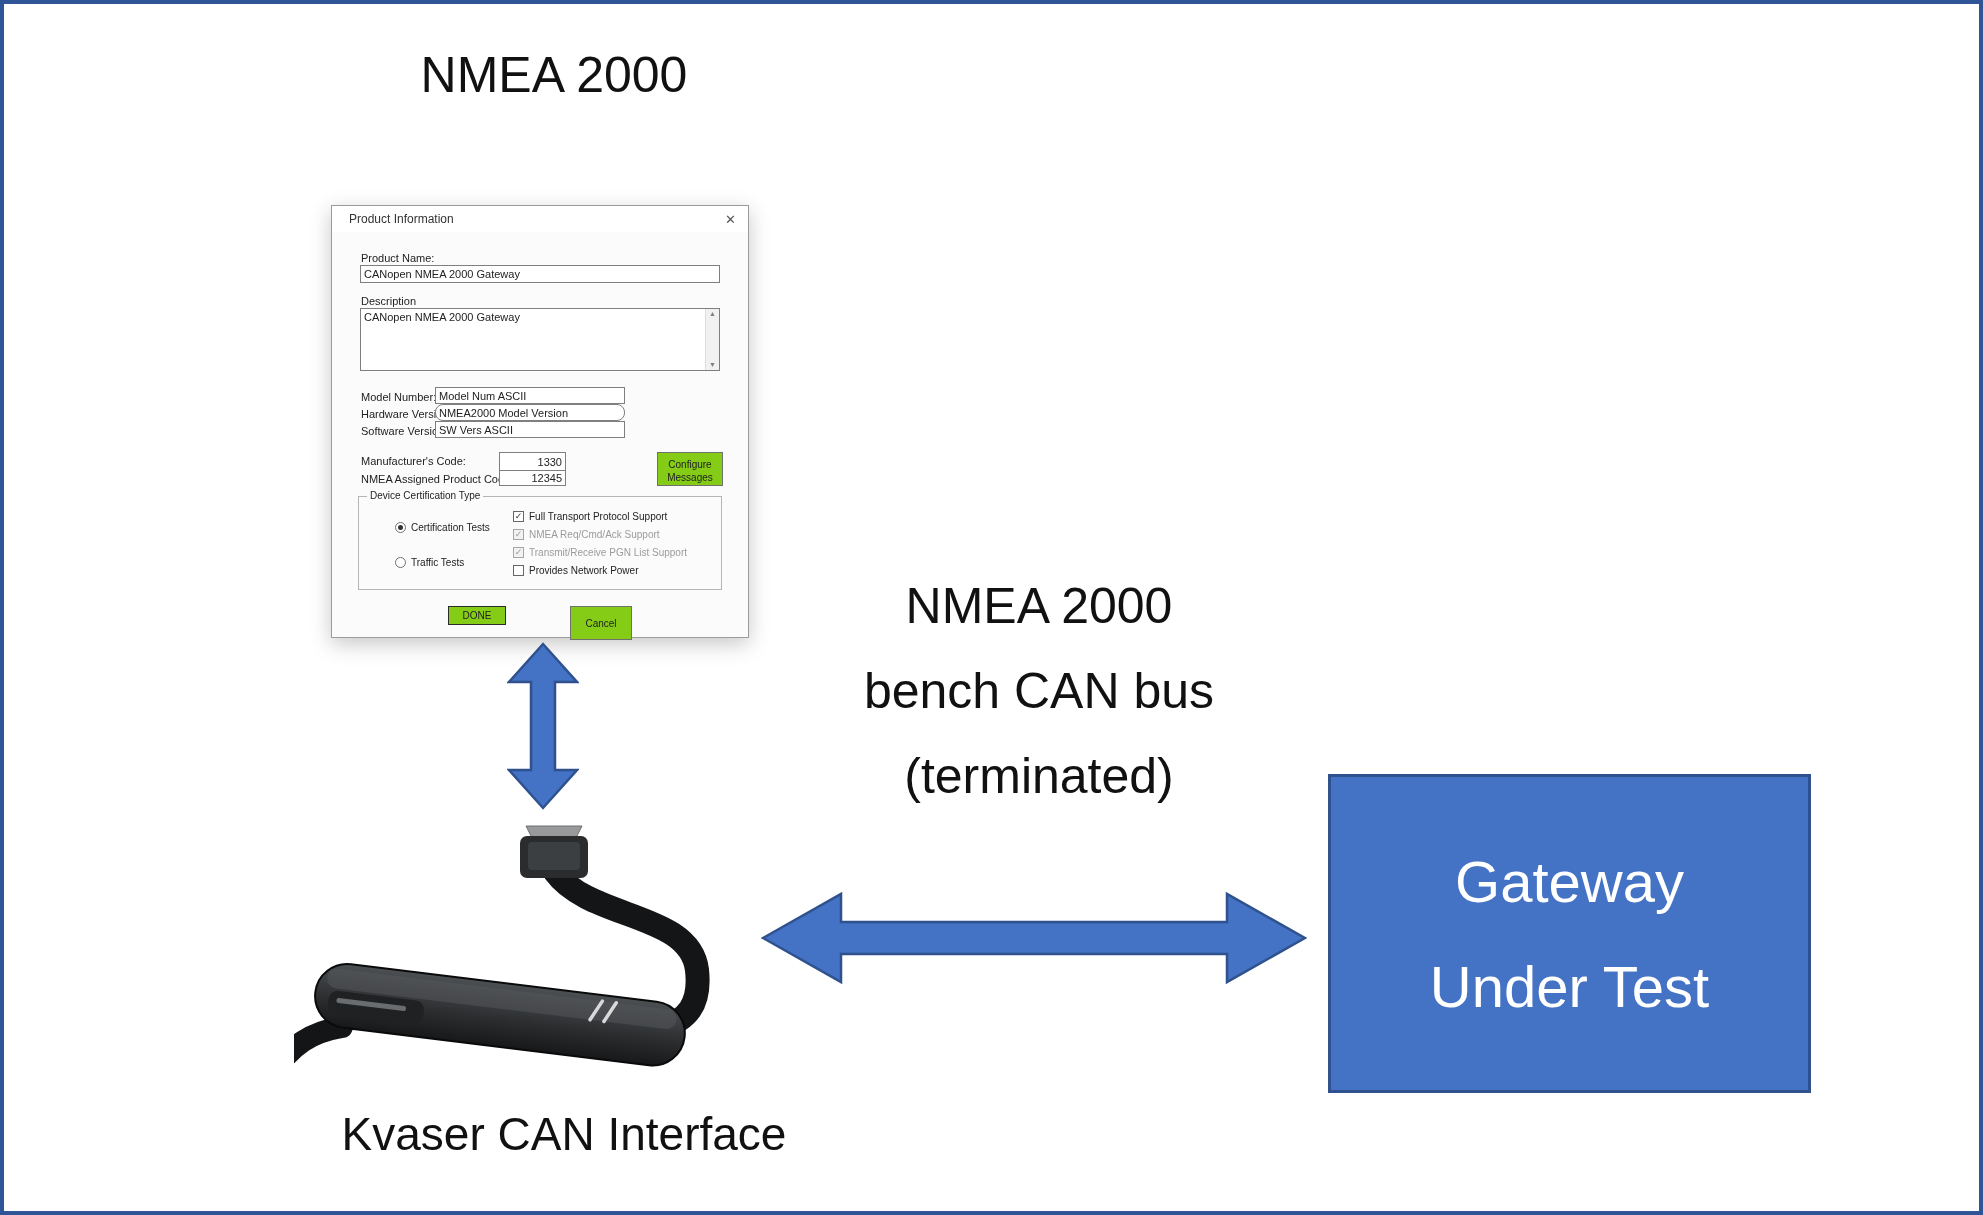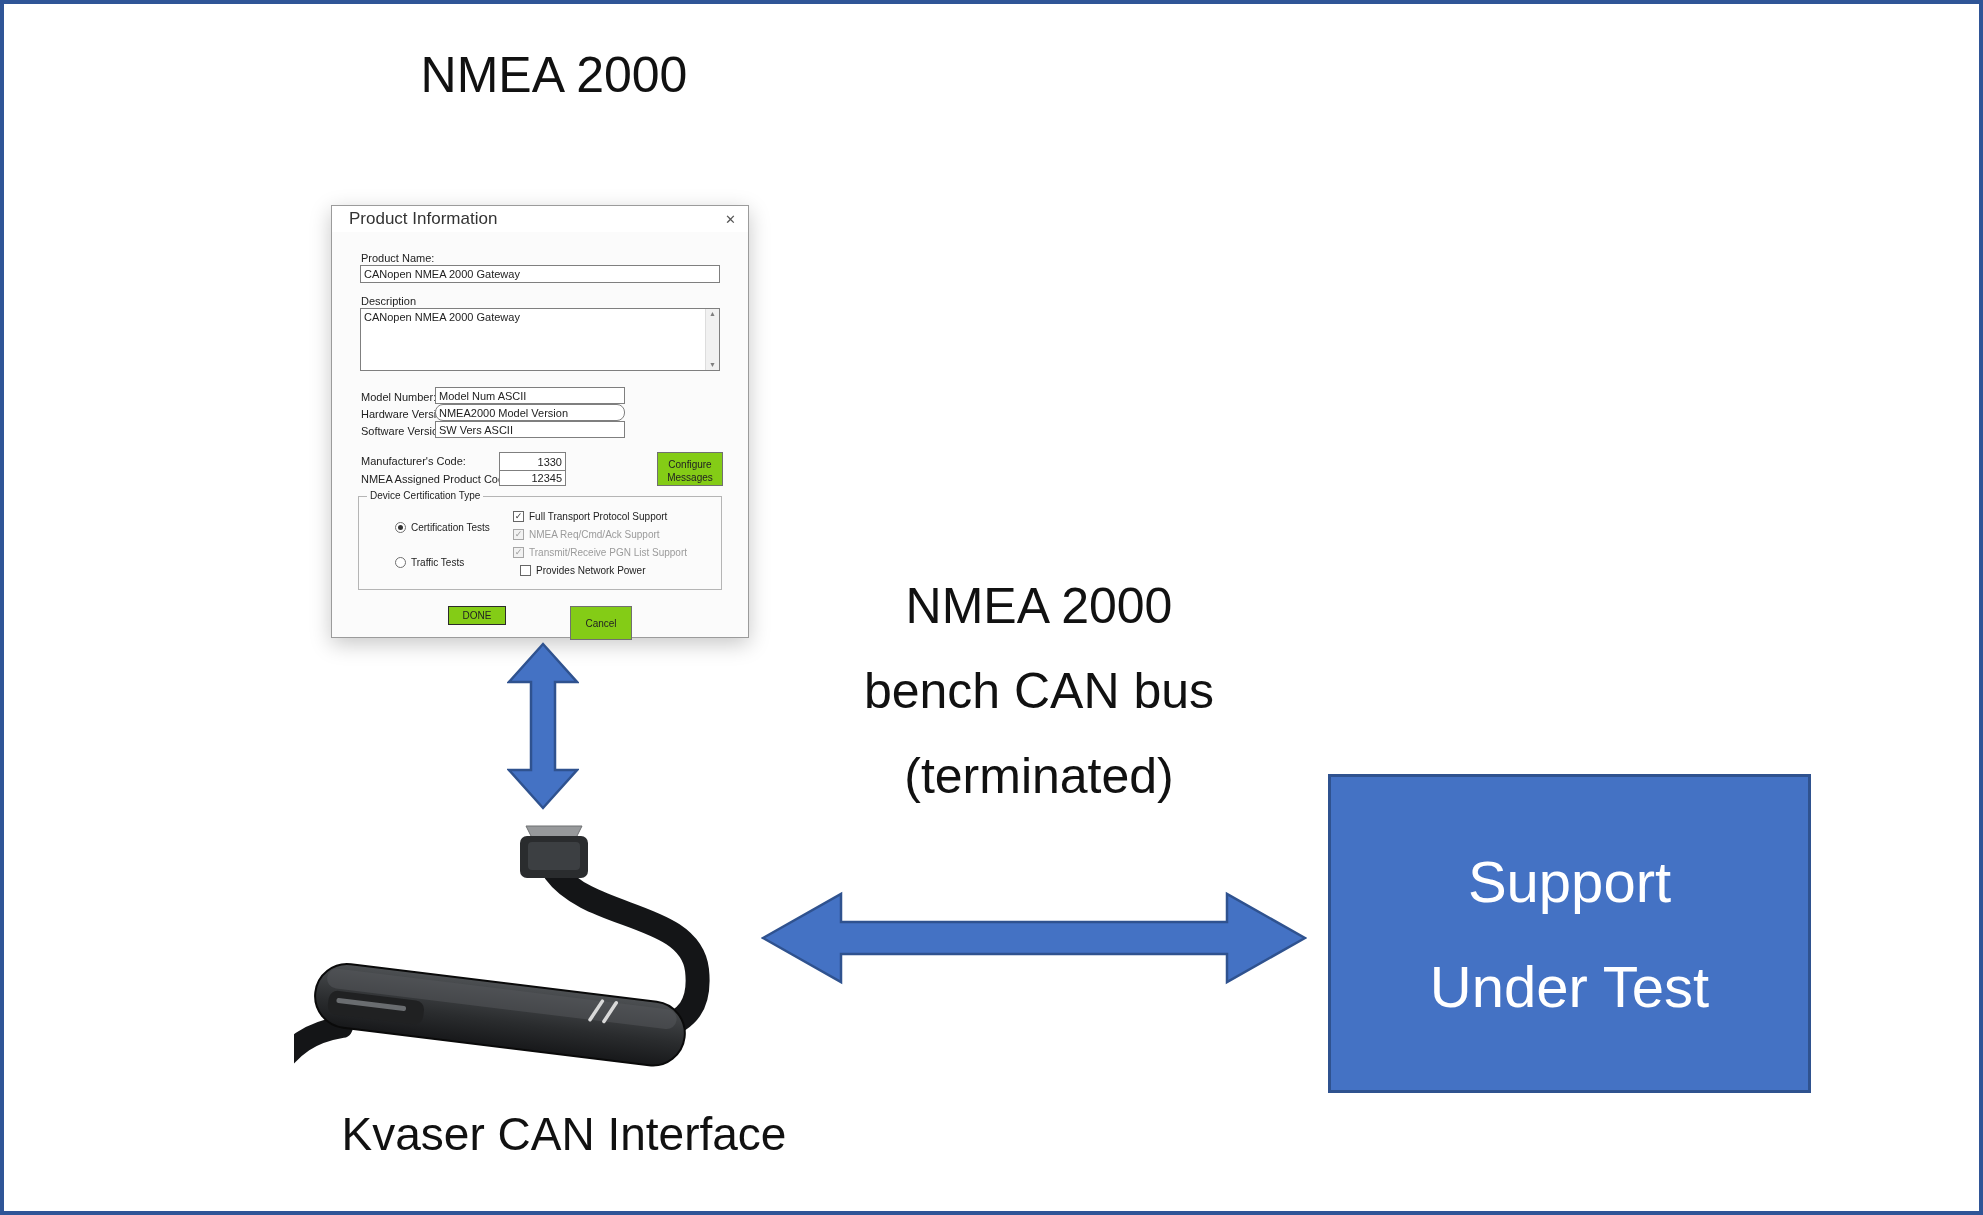--- a/index.html
+++ b/index.html
@@ -16,21 +16,21 @@
   
   .dut{position:absolute;left:1324px;top:770px;width:483px;height:319px;background:#4472c4;border:3px solid #2f528f;
        color:#ffffff;font-size:58px;line-height:105px;display:flex;flex-direction:column;align-items:center;justify-content:center;text-align:center;}
 
   .abs{position:absolute;}
 
   
   .dialog{position:absolute;left:327px;top:201px;width:418px;height:433px;background:#fbfbfb;border:1px solid #9b9b9b;
           box-shadow:0 6px 20px rgba(0,0,0,0.22);font-size:11px;color:#222222;}
   .titlebar{position:absolute;left:0;top:0;right:0;height:26px;background:#ffffff;display:flex;align-items:center;justify-content:space-between;padding:0 9px;}
-  .dlg-title{font-size:17px;color:#333333;padding-left:8px;}
+  .dlg-title{font-size:12px;color:#333333;padding-left:8px;}
   .dlg-close{font-size:13px;color:#555555;cursor:default;padding:0 3px;}
   .dlg-label{position:absolute;font-size:11px;color:#222222;white-space:nowrap;}
   .dlg-input{position:absolute;border:1px solid #7f7f7f;background:#ffffff;font-family:"Liberation Sans",sans-serif;font-size:11px;padding:0 3px;color:#222222;outline:none;}
   .num{text-align:right;}
   .desc-wrap{position:absolute;left:28px;top:102px;width:360px;height:63px;border:1px solid #7f7f7f;background:#ffffff;}
   .desc-text{position:absolute;left:0;top:0;right:14px;bottom:0;border:none;resize:none;font-family:"Liberation Sans",sans-serif;font-size:11px;padding:2px 3px;color:#222222;outline:none;background:#ffffff;}
   .desc-scroll{position:absolute;top:0;right:0;width:14px;bottom:0;background:#f1f1f1;border-left:1px solid #dddddd;display:flex;flex-direction:column;justify-content:space-between;align-items:center;}
   .scroll-arrow{font-size:7px;color:#7f7f7f;line-height:10px;width:100%;text-align:center;}
   .win-btn{position:absolute;background:#84cc16;border:1px solid #707070;font-family:"Liberation Sans",sans-serif;font-size:10px;color:#222222;text-align:center;cursor:default;}
   .default-btn{border:1px solid #2b2b2b;}
@@ -110,21 +110,21 @@
         <span class="cb-label">Full Transport Protocol Support</span>
       </div>
       <div class="cb-row disabled" style="left:154px;top:32px">
         <span class="cb-box">✓</span>
         <span class="cb-label">NMEA Req/Cmd/Ack Support</span>
       </div>
       <div class="cb-row disabled" style="left:154px;top:50px">
         <span class="cb-box">✓</span>
         <span class="cb-label">Transmit/Receive PGN List Support</span>
       </div>
-      <div class="cb-row" style="left:161px;top:68px">
+      <div class="cb-row" style="left:154px;top:68px">
         <span class="cb-box"></span>
         <span class="cb-label">Provides Network Power</span>
       </div>
     </div>
 
     <button class="win-btn default-btn" style="left:116px;top:400px;width:58px;height:19px">DONE</button>
     <button class="win-btn" style="left:238px;top:400px;width:62px;height:34px">Cancel</button>
   </div>
 
   <svg class="abs" style="left:503px;top:638px" width="72" height="168" viewBox="0 0 72 168">
@@ -135,21 +135,21 @@
     <div>NMEA 2000</div>
     <div>bench CAN bus</div>
     <div>(terminated)</div>
   </div>
 
   <svg class="abs" style="left:757px;top:886px" width="546" height="96" viewBox="0 0 546 96">
     <polygon stroke-width="2.5" points="2,48 80,4 80,32 466,32 466,4 544,48 466,92 466,64 80,64 80,92" fill="#4472c4" stroke="#2f528f"></polygon>
   </svg>
 
   <div class="dut" style="background: rgb(68, 114, 196); border-color: rgb(47, 82, 143);">
-    <div>Support</div>
+    <div>Gateway</div>
     <div>Under Test</div>
   </div>
 
   <svg class="abs" style="left:290px;top:818px" width="440" height="270" viewBox="0 0 440 270">
     <defs>
       <linearGradient id="gBody" x1="0" y1="0" x2="0" y2="1">
         <stop offset="0" stop-color="#4d5053"></stop>
         <stop offset="0.6" stop-color="#2a2c2e"></stop>
         <stop offset="1" stop-color="#17181a"></stop>
       </linearGradient>

